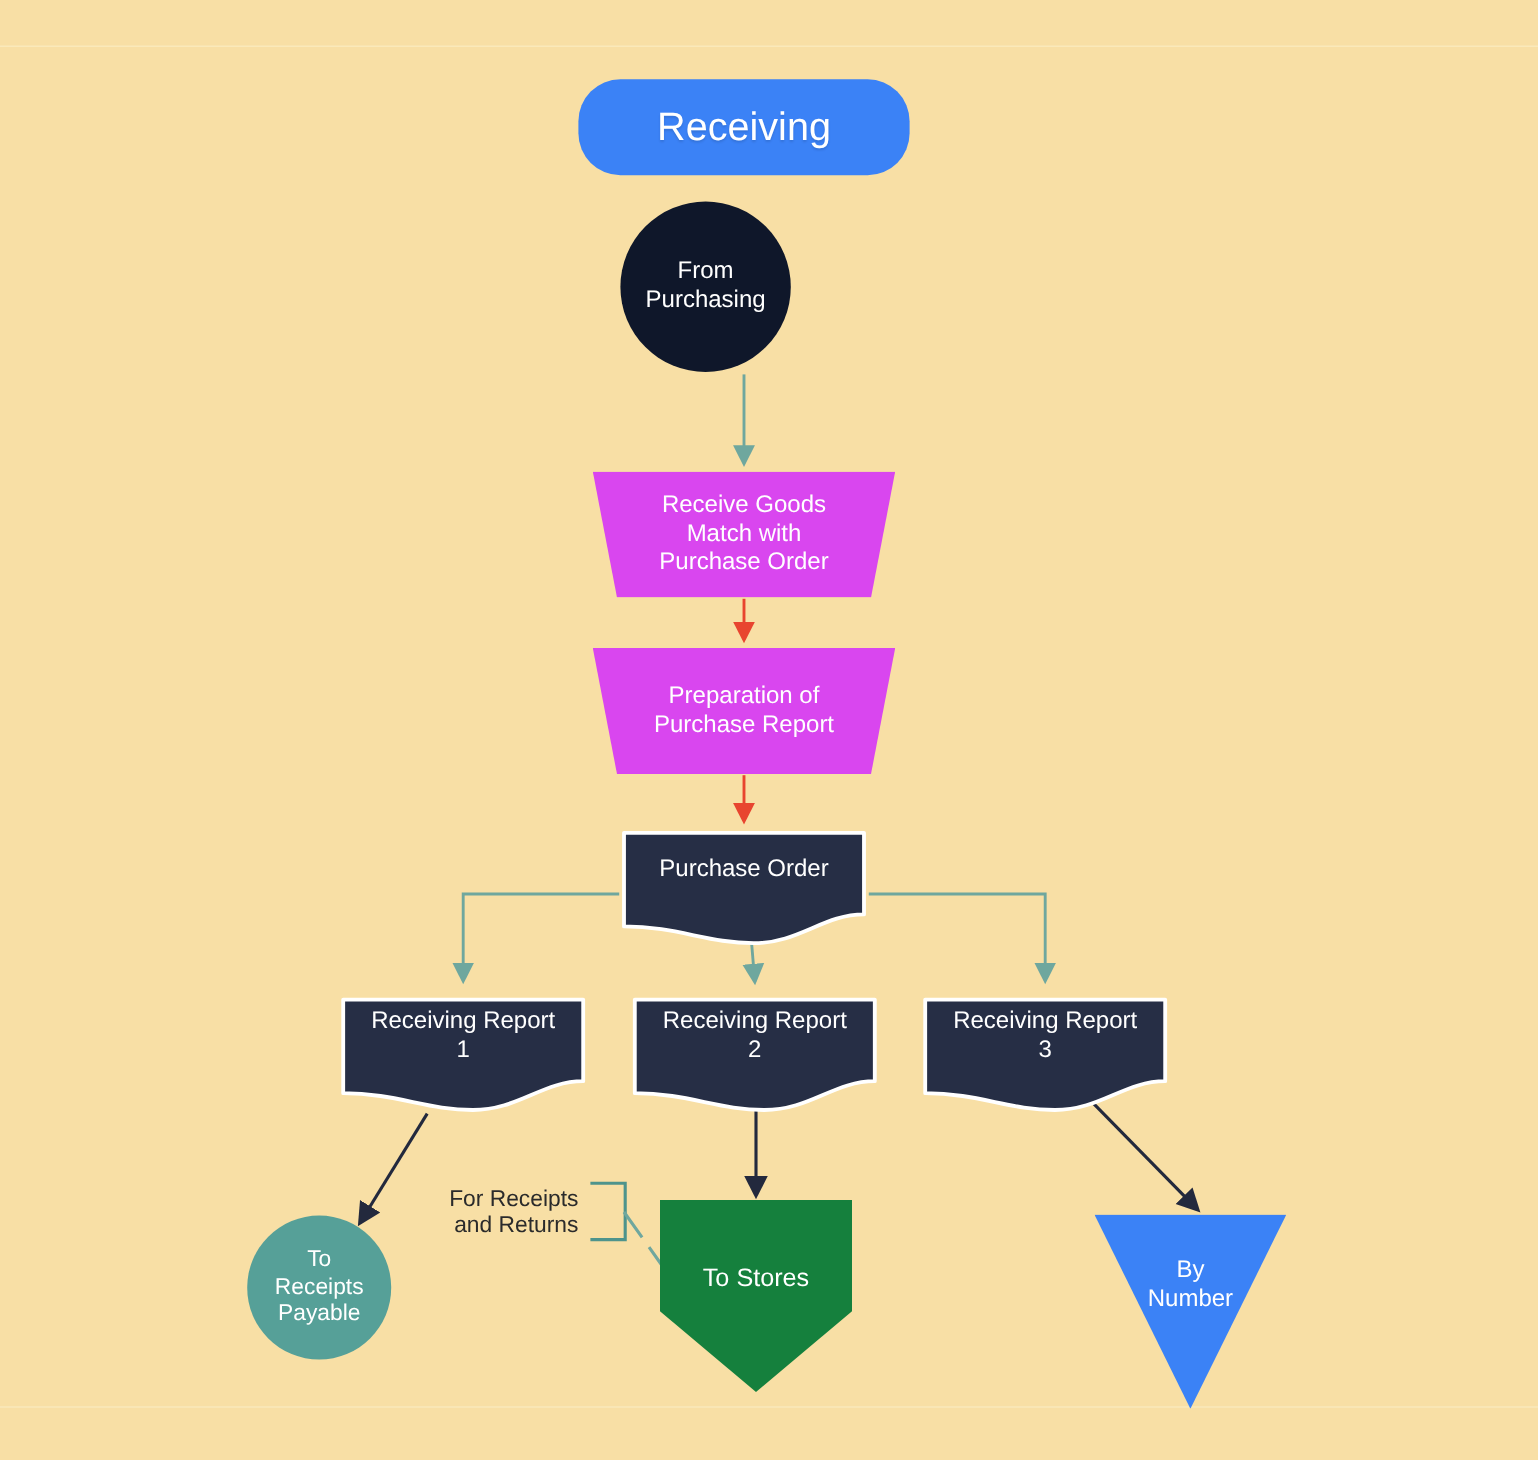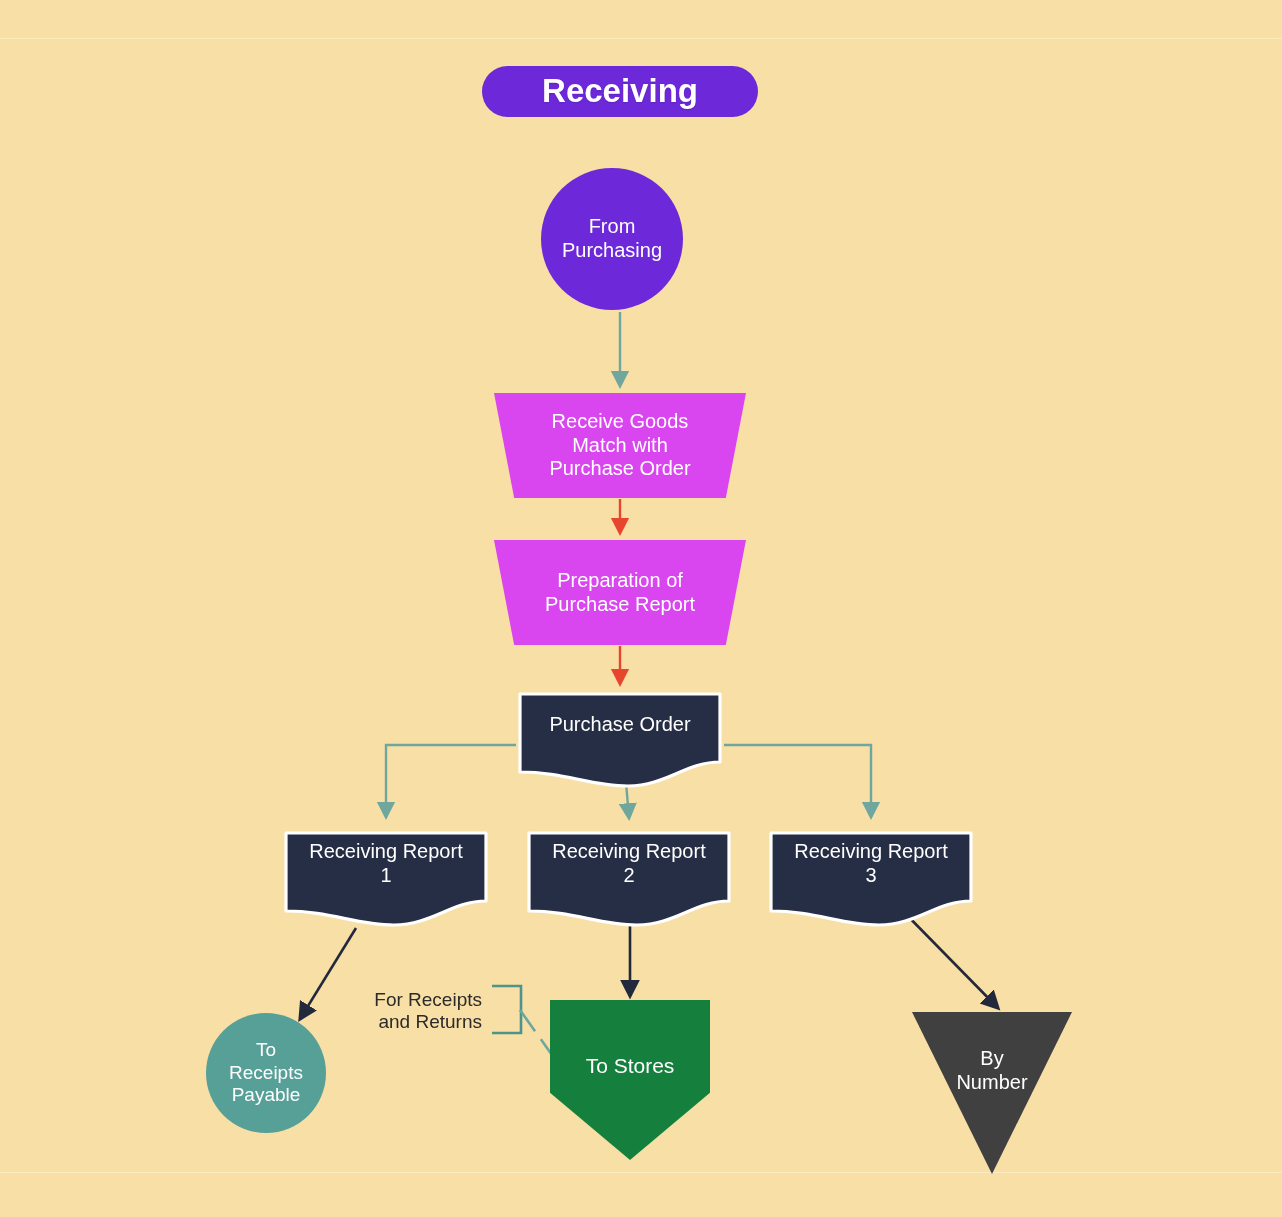--- a/index.html
+++ b/index.html
@@ -14,30 +14,30 @@
   .guide{position:absolute;left:0;width:1282px;height:1px;background:#FBEBC0;}
   #guide-top{top:38px;}
   #guide-bottom{top:1172px;}
 
   .node{position:absolute;display:flex;align-items:center;justify-content:center;
         text-align:center;box-sizing:border-box;}
   .node .lbl{position:relative;z-index:3;line-height:1.18;}
 
   
   #title-pill{
-    left:482px;top:66px;width:276px;height:51px;
-    background:#6d28d9;border-radius:35px;
-    color:#FFFFFF;font-size:33px;font-weight:700;
+    left:482px;top:66px;width:276px;height:80px;
+    background:#3b82f6;border-radius:35px;
+    color:#FFFFFF;font-size:33px;font-weight:400;
     text-shadow:0 1px 2px rgba(0,0,0,.12);
   }
 
   
   #from-purchasing{
-    left:541px;top:168px;width:142px;height:142px;
-    background:#6d28d9;border-radius:50%;
+    left:517px;top:168px;width:142px;height:142px;
+    background:#0f172a;border-radius:50%;
     color:#FFFFFF;font-size:20px;
   }
 
   
   .trapezoid{
     background:#d946ef;color:#FFFFFF;font-size:20px;
     clip-path:polygon(0% 0%,100% 0%,92% 100%,8% 100%);
   }
   #receive-goods{left:494px;top:393px;width:252px;height:105px;}
   #prep-report{left:494px;top:540px;width:252px;height:105px;}
@@ -59,21 +59,21 @@
     color:#FFFFFF;font-size:19px;
   }
   #to-stores{
     left:550px;top:1000px;width:160px;height:160px;
     background:#15803d;color:#FFFFFF;font-size:21px;
     clip-path:polygon(0% 0%,100% 0%,100% 58%,50% 100%,0% 58%);
   }
   #to-stores .lbl{margin-top:-28px;}
   #by-number{
     left:912px;top:1012px;width:160px;height:162px;
-    background:#404040;color:#FFFFFF;font-size:20px;
+    background:#3b82f6;color:#FFFFFF;font-size:20px;
     clip-path:polygon(0% 0%,100% 0%,50% 100%);
   }
   #by-number .lbl{margin-top:-44px;}
 
   
   #annotation{
     left:362px;top:989px;width:120px;height:54px;
     color:#2B2B2B;font-size:19px;line-height:1.3;
     display:block;text-align:right;
   }

